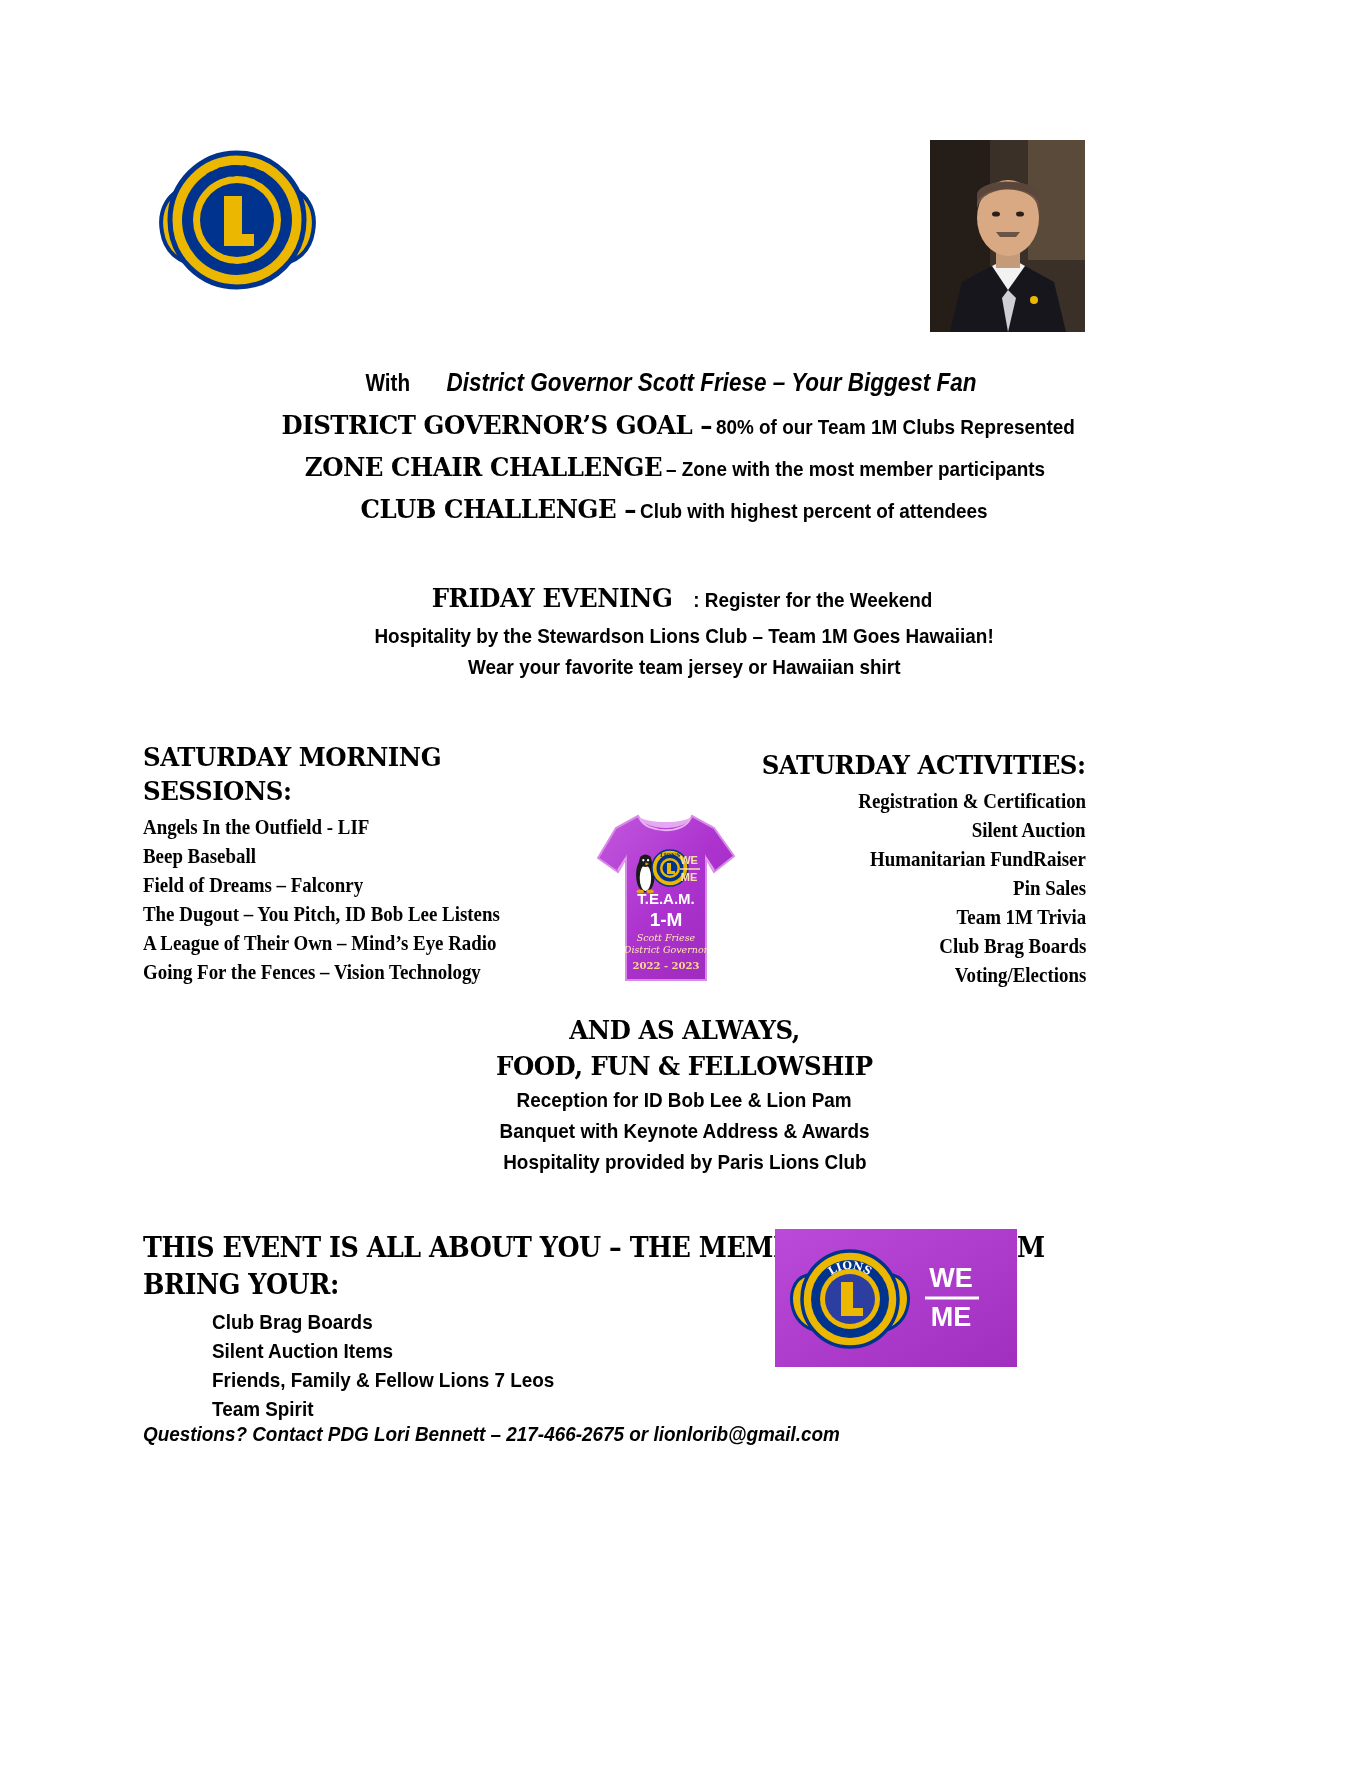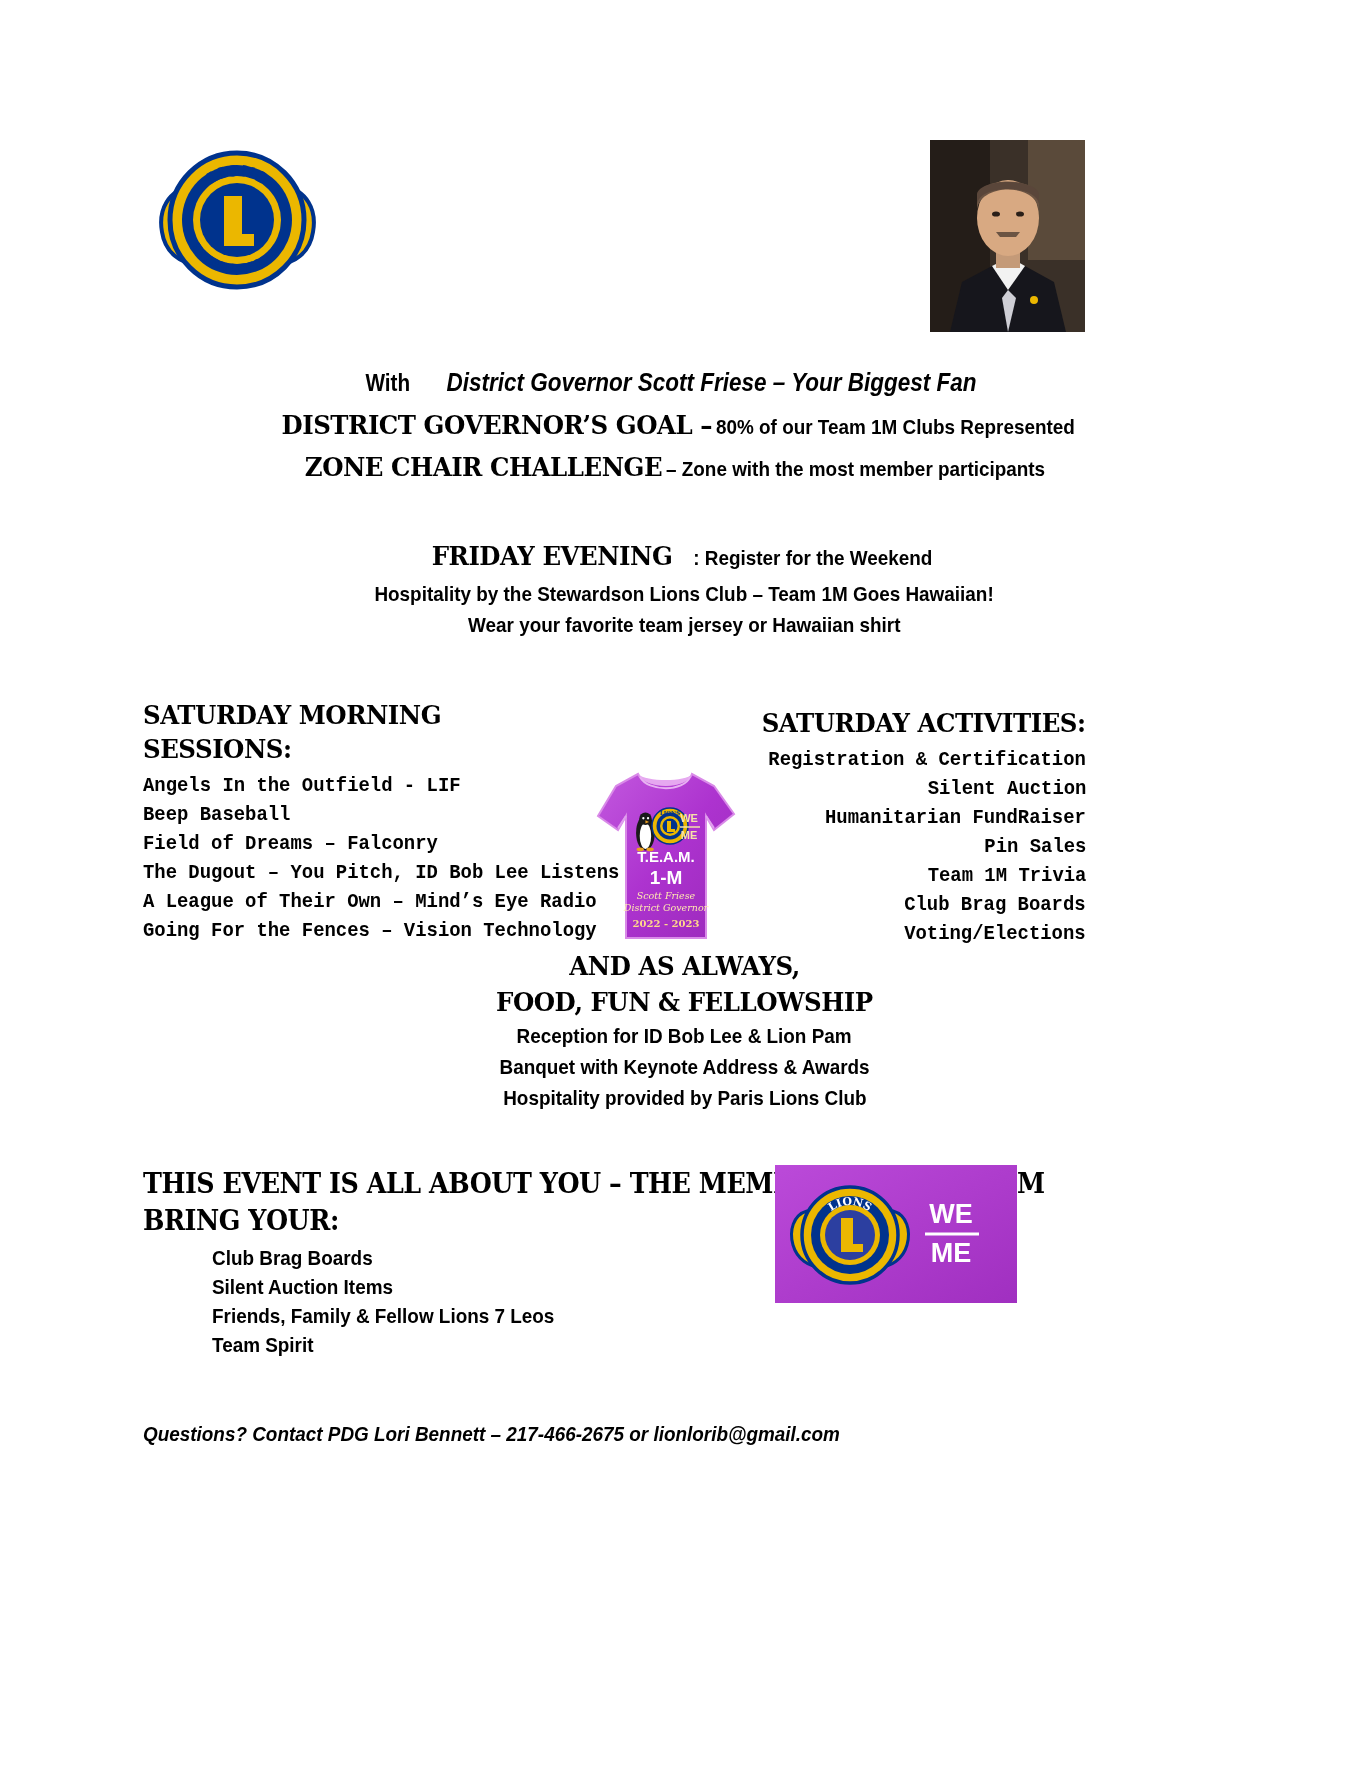--- a/index.html
+++ b/index.html
@@ -205,21 +205,21 @@
     font-weight: bold;
     font-size: 26px;
     line-height: 34px;
     letter-spacing: -0.5px;
     display: inline-block;
     transform: scaleX(0.94);
     transform-origin: right center;
     margin-bottom: 5px;
   }
   .col-item {
-    font-family: Liberation Mono, monospace;
+    font-family: Liberation Serif, serif;
     font-weight: bold;
     font-size: 21px;
     line-height: 29px;
     white-space: nowrap;
   }
   .col-item span {
     display: inline-block;
     transform: scaleX(0.9);
   }
   .col-left .col-item span { transform-origin: left center; }
@@ -229,20 +229,21 @@
     position: absolute;
     left: 588px;
     top: 58px;
     width: 155px;
     height: 200px;
   }
 
   
   .always {
     text-align: center;
+    margin-top: 22px;
   }
   .always-head {
     font-family: "DejaVu Serif", serif;
     font-weight: bold;
     font-size: 26px;
     line-height: 36px;
     letter-spacing: -0.5px;
     display: inline-block;
     transform: scaleX(0.94);
   }
@@ -392,20 +393,24 @@
       <span class="dg-italic">District Governor Scott Friese – Your Biggest Fan</span>
     </div>
 
     <div class="chal-row">
       <span class="chal-head">DISTRICT GOVERNOR’S GOAL –</span>
       <span class="chal-body">80% of our Team 1M Clubs Represented</span>
     </div>
     <div class="chal-row">
       <span class="chal-head">ZONE CHAIR CHALLENGE</span>
       <span class="chal-body">– Zone with the most member participants</span>
+    </div>
+    <div class="chal-row">
+      <span class="chal-head">CLUB CHALLENGE –</span>
+      <span class="chal-body">Club with highest percent of attendees</span>
     </div>
   </div>
 
   <div class="friday">
     <div class="friday-row">
       <span class="friday-head">FRIDAY EVENING</span><span class="friday-tail">:  Register for the Weekend</span>
     </div>
     <div><span class="friday-line">Hospitality by the Stewardson Lions Club – Team 1M Goes Hawaiian!</span></div>
     <div><span class="friday-line">Wear your favorite team jersey or Hawaiian shirt</span></div>
   </div>

